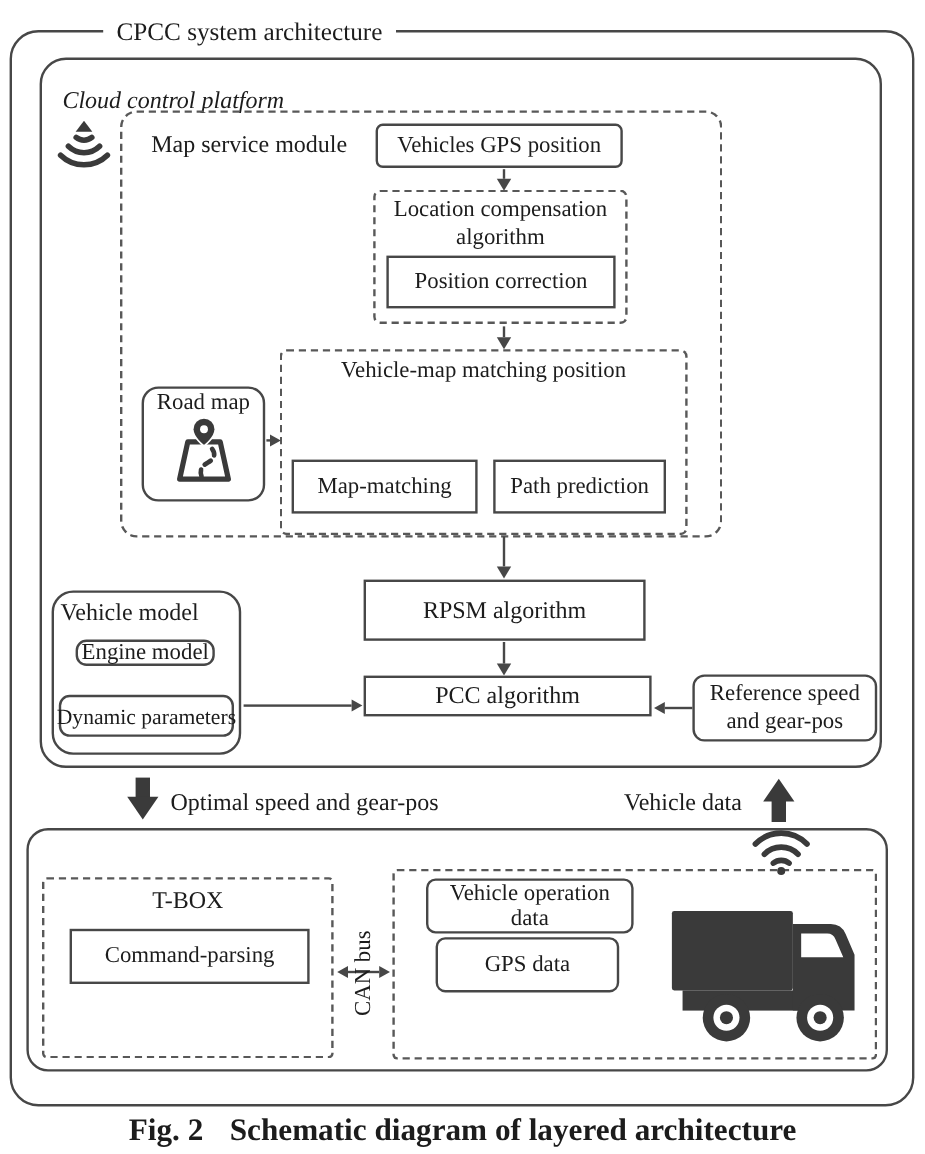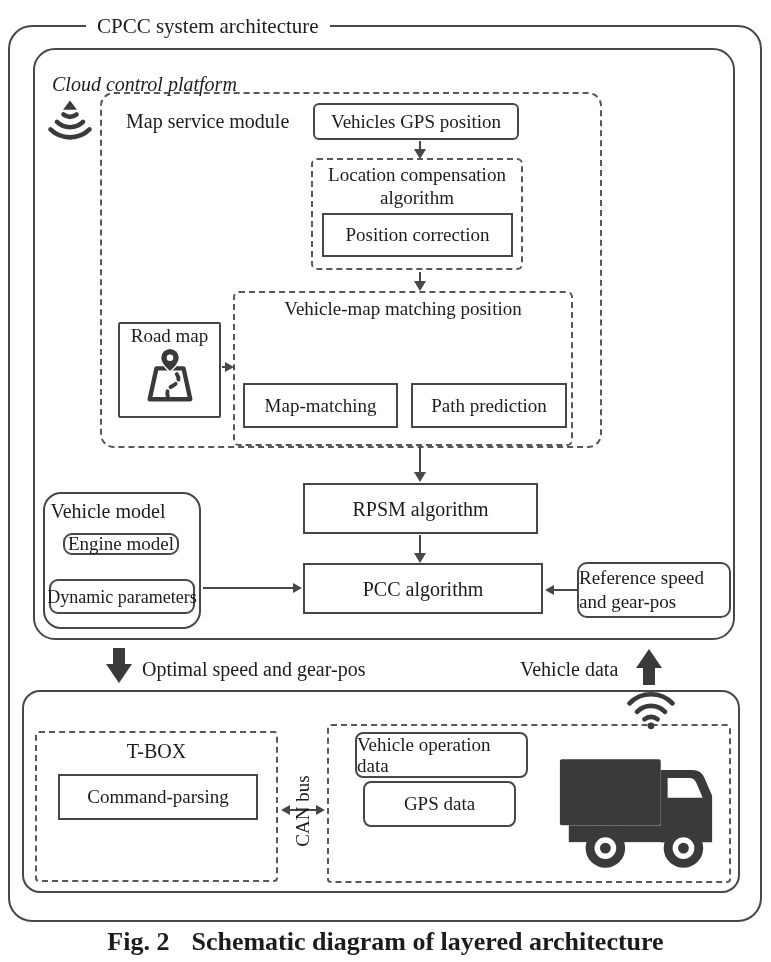--- a/index.html
+++ b/index.html
@@ -7,21 +7,21 @@
   #canvas {
     position: relative; width: 771px; height: 962px;
     background: var(--background, #fff);
     color: var(--text, #1c1c1c);
     font-family: "Liberation Serif", "DejaVu Serif", serif;
     overflow: hidden;
   }
   .box {
     position: absolute; border: 2px solid var(--line);
     background: #fff; display: flex; align-items: center; justify-content: center;
-    text-align: left; font-size: 19px; line-height: 22px;
+    text-align: center; font-size: 19px; line-height: 22px;
   }
   .nowrap { white-space: nowrap; }
   .dash { position: absolute; border: 2px dashed var(--dashed); background: transparent; }
   .lbl { position: absolute; font-size: 20px; white-space: nowrap; }
   .grouptitle { text-align: center; font-size: 19px; line-height: 23px; }
   
   .av { position: absolute; width: 2px; background: var(--line); }
   .av::after {
     content:""; position: absolute; bottom: -10px; left: -5px;
     border: 6px solid transparent; border-bottom: 0; border-top: 10px solid var(--line);
@@ -86,42 +86,42 @@
 
   <div class="dash" style="left:311px; top:158px; width:212px; height:112px; border-radius:6px;"></div>
   <div class="grouptitle" style="position:absolute; left:313px; top:163px; width:208px;">Location compensation algorithm</div>
   <div class="box nowrap" style="left:322px; top:213px; width:191px; height:44px;">Position correction</div>
 
   <div class="av" style="left:419px; top:272px; height:9px;"></div>
 
   <div class="dash" style="left:233px; top:291px; width:340px; height:155px; border-radius:6px;"></div>
   <div class="grouptitle" style="position:absolute; left:278px; top:297px; width:250px;">Vehicle-map matching position</div>
   <div class="box nowrap" style="left:243px; top:383px; width:155px; height:45px;">Map-matching</div>
-  <div class="box nowrap" style="left:411px; top:383px; width:156px; height:45px;">Path prediction</div>
+  <div class="box nowrap" style="left:411px; top:383px; width:144px; height:45px;">Path prediction</div>
 
-  <div class="box" style="left:118px; top:322px; width:103px; height:96px; border-radius:2px; flex-direction:column; justify-content:flex-start;">
+  <div class="box" style="left:118px; top:322px; width:103px; height:96px; border-radius:14px; flex-direction:column; justify-content:flex-start;">
     <span style="font-size:19px; line-height:24px;">Road map</span>
     <span class="iconwrap" style="position:static; margin-top:-2px;">
       <svg width="58" height="62" viewBox="0 0 60 62">
         <g fill="none" stroke="currentColor" stroke-width="4.5" stroke-linejoin="round" stroke-linecap="round">
           <path d="M16,22 H44 L51,54 H9 Z"></path>
           <path d="M37,28 Q42,35 33,40 Q25,44 28,52" stroke-dasharray="6 5.5" stroke-width="4"></path>
         </g>
         <path d="M30,2 a9,9 0 0 1 9,9 c0,6.5 -9,13.5 -9,13.5 s-9,-7 -9,-13.5 a9,9 0 0 1 9,-9 Z" fill="currentColor" stroke="#fff" stroke-width="3" paint-order="stroke"></path>
         <circle cx="30" cy="11" r="3.4" fill="#fff"></circle>
       </svg>
     </span>
   </div>
   <div class="ah r" style="left:222px; top:366px; width:3px;"></div>
 
   <div class="av" style="left:419px; top:447px; height:25px;"></div>
 
   <div class="box nowrap" style="left:303px; top:483px; width:235px; height:51px; font-size:20px;">RPSM algorithm</div>
   <div class="av" style="left:419px; top:535px; height:18px;"></div>
-  <div class="box nowrap" style="left:303px; top:563px; width:240px; height:51px; font-size:20px;">PCC algorithm</div>
+  <div class="box nowrap" style="left:303px; top:563px; width:240px; height:34px; font-size:20px;">PCC algorithm</div>
 
   <div class="box" style="left:43px; top:492px; width:158px; height:137px; border-radius:18px; background:transparent;"></div>
   <div class="lbl" style="left:43px; top:500px; width:130px; text-align:center;">Vehicle model</div>
   <div class="box nowrap" style="left:63px; top:533px; width:116px; height:22px; border-radius:9px;">Engine model</div>
   <div class="box nowrap" style="left:49px; top:579px; width:146px; height:35px; border-radius:9px; font-size:18px;">Dynamic parameters</div>
   <div class="ah r" style="left:203px; top:587px; width:90px;"></div>
 
   <div class="box" style="left:577px; top:562px; width:154px; height:56px; border-radius:10px; line-height:24px;">Reference speed and gear-pos</div>
   <div class="ah l" style="left:554px; top:589px; width:23px;"></div>
 

